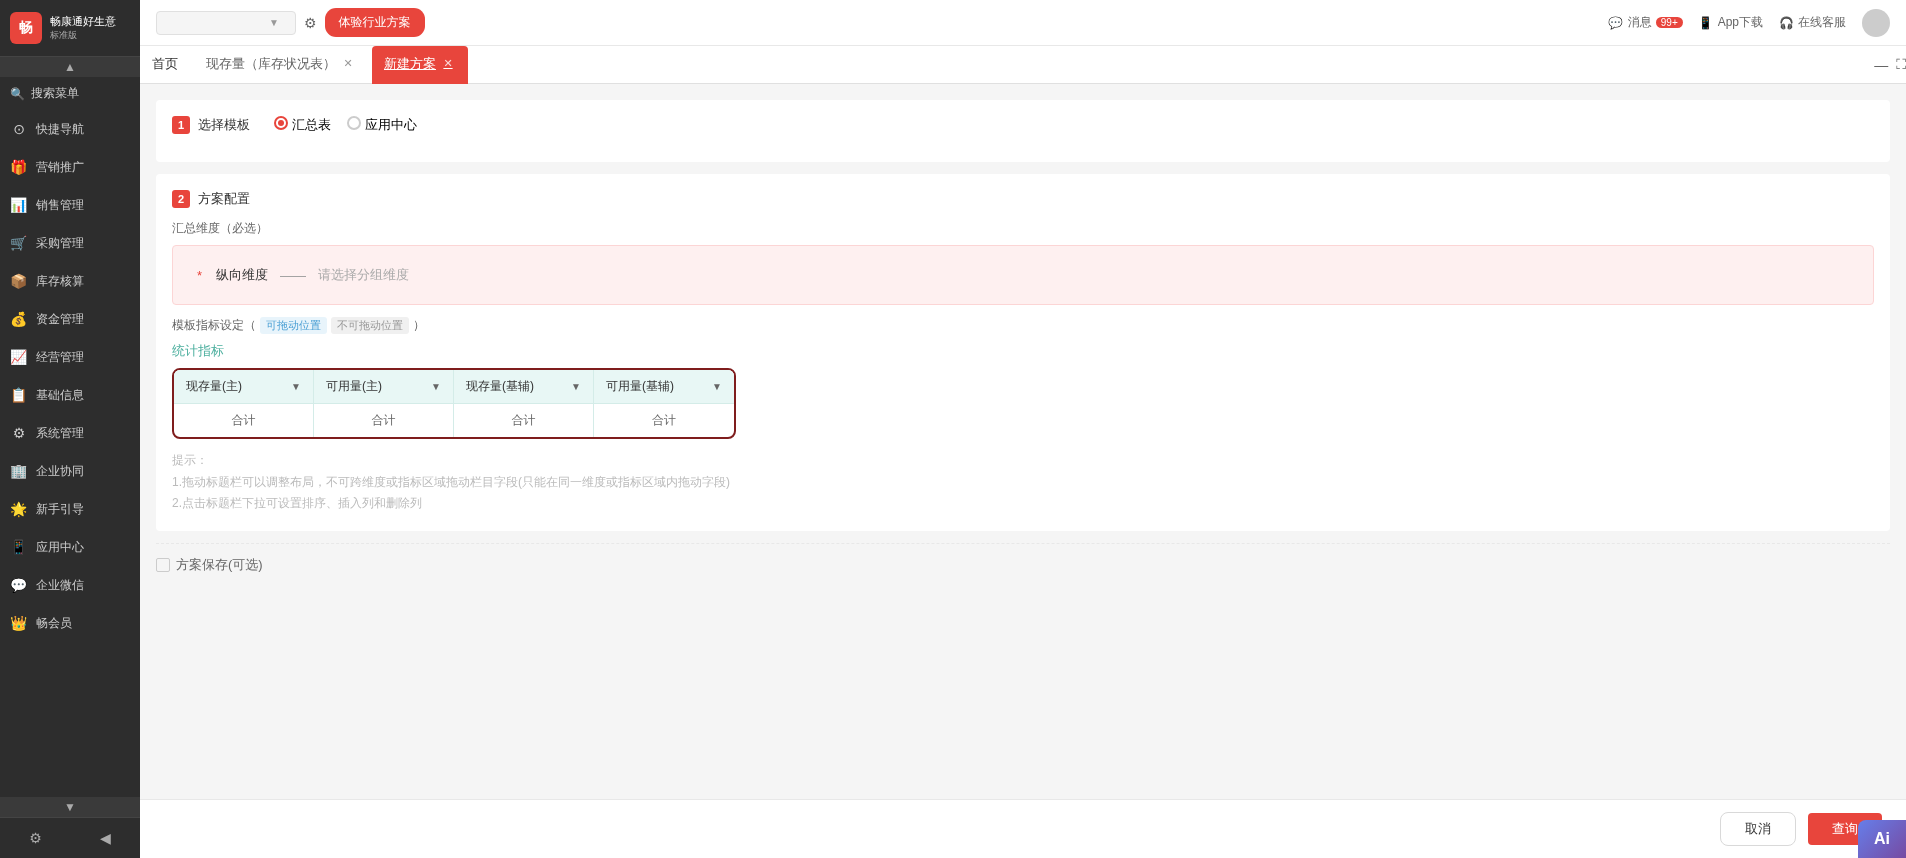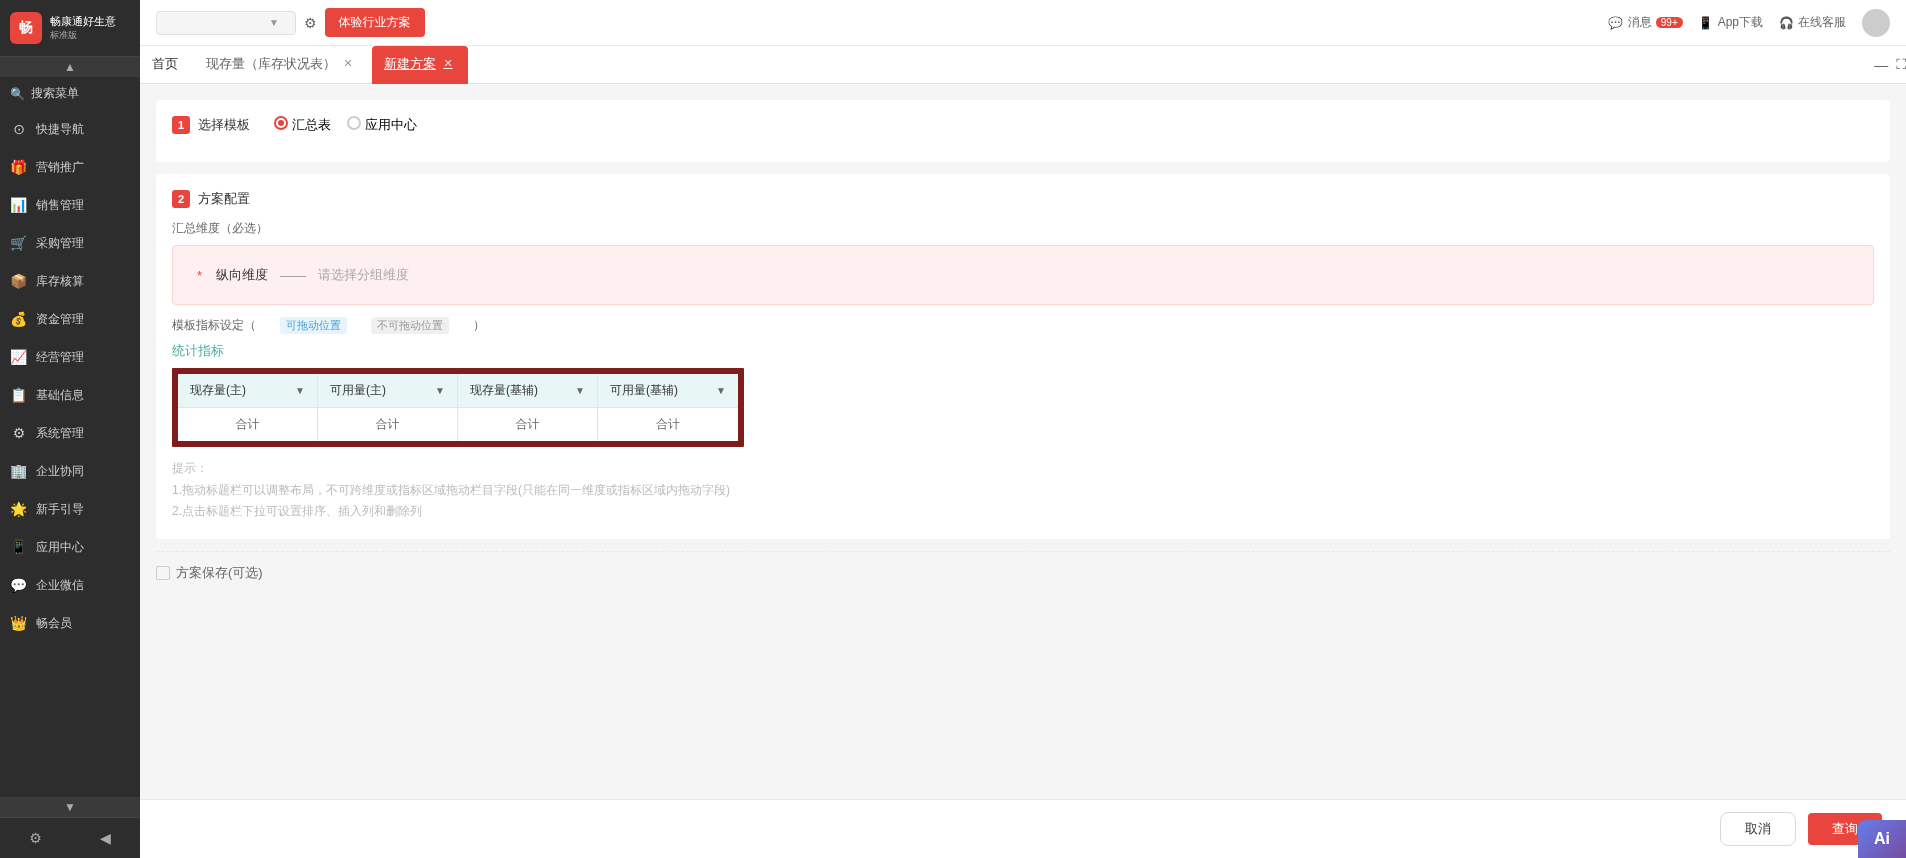--- a/index.html
+++ b/index.html
@@ -79,21 +79,21 @@
     }
     .topbar-input-wrap {
       background: #f5f5f5; border: 1px solid #e0e0e0; border-radius: 4px;
       padding: 4px 8px; display: flex; align-items: center; gap: 4px;
       width: 140px;
     }
     .topbar-input { border: none; background: transparent; font-size: 12px; outline: none; width: 100px; color: #666; }
     .topbar-chevron { color: #999; font-size: 10px; }
     .topbar-gear { color: #666; cursor: pointer; font-size: 14px; }
     .trial-btn {
-      background: #e8453c; color: white; border: none; border-radius: 4px;
+      background: #e8453c; color: white; border: none; border-radius: 11px;
       padding: 6px 14px; font-size: 12px; cursor: pointer;
     }
     .topbar-right {
       display: flex; align-items: center; gap: 16px;
     }
     .topbar-right-item {
       display: flex; align-items: center; gap: 4px; color: #666; font-size: 12px; cursor: pointer;
     }
     .badge {
       background: #e8453c; color: white; border-radius: 10px;
@@ -187,38 +187,38 @@
     .dimension-row {
       display: flex; align-items: center; gap: 12px;
     }
     .required-star { color: #e8453c; margin-right: 2px; }
     .dimension-label { color: #333; font-size: 13px; }
     .dimension-dash { color: #999; }
     .dimension-placeholder { color: #aaa; font-size: 13px; }
 
     .indicator-setting {
       font-size: 12px; color: #666; margin-bottom: 8px;
-      display: flex; align-items: center; gap: 24px;
+      display: flex; align-items: center; gap: 4px;
     }
     .indicator-tag {
       display: inline-flex; align-items: center;
       background: #e8f4fb; color: #4a9fd4;
       border-radius: 3px; padding: 1px 6px; font-size: 11px; gap: 3px;
     }
     .indicator-tag-gray {
       background: #f0f0f0; color: #999;
     }
 
     .stat-section-title {
       color: #4caf9e; font-size: 13px; font-weight: 500; margin-bottom: 8px;
     }
 
     .stat-table {
-      border: 6px solid #7f1d1d;
-      border-radius: 1px;
+      border: 2px solid #7f1d1d;
+      border-radius: 8px;
       overflow: hidden;
       display: inline-block;
     }
     .stat-table-header {
       display: flex; background: #e8f7f5;
     }
     .stat-table-body {
       display: flex;
     }
     .stat-col {

